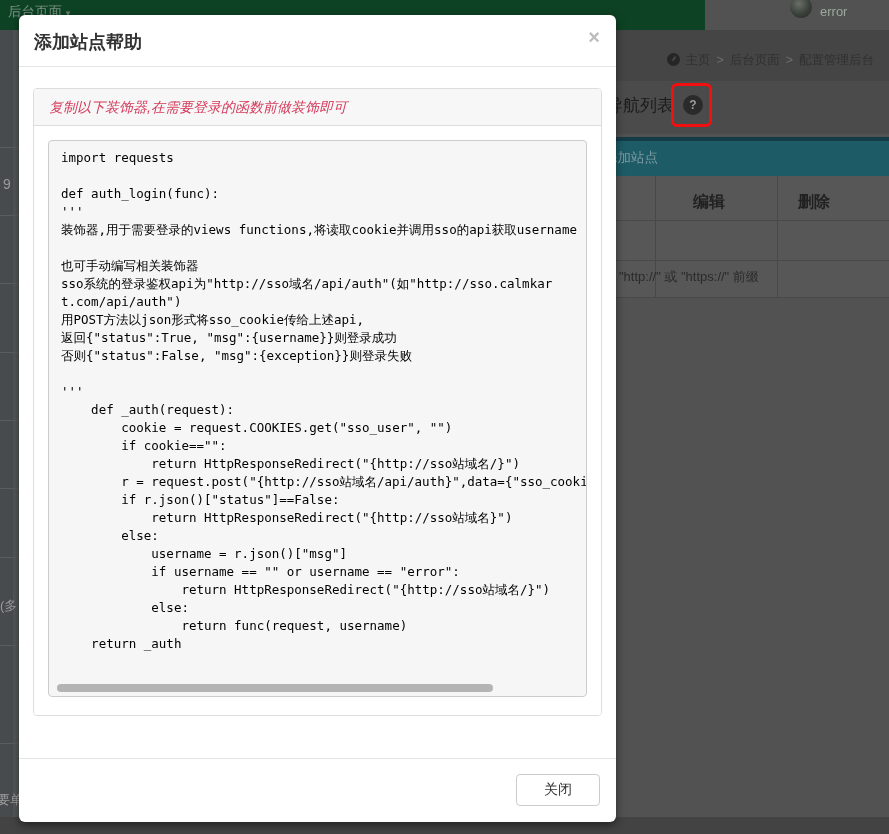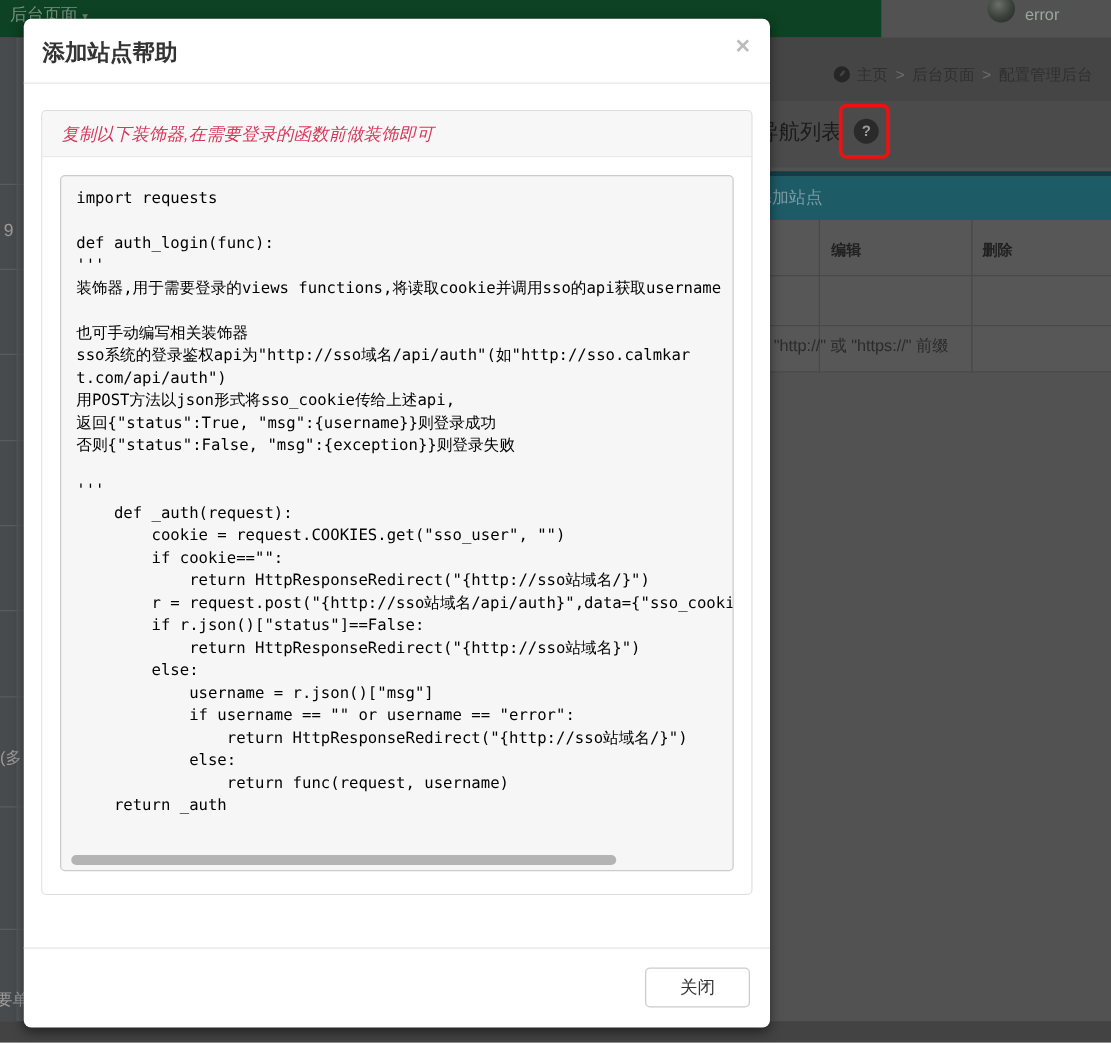--- a/index.html
+++ b/index.html
@@ -26,22 +26,22 @@
   .page-title { position:absolute; left:606px; top:13px; font-size:17px; color:#1c1c1c; white-space:nowrap; }
   .help-badge { position:absolute; left:683px; top:14px; width:20px; height:20px; border-radius:50%;
                 background:#2a2a2a; color:#9c9c9c; font-size:12px; font-weight:bold;
                 text-align:center; line-height:20px; }
 
   .band-box-top    { position:absolute; left:0; top:137px; width:889px; height:4px;  background:#143c47; }
   .band-box-header { position:absolute; left:0; top:141px; width:889px; height:35px; background:#1d5b66; }
   .box-header-text { position:absolute; left:604px; top:8px; font-size:13.5px; color:#7d9ba2; white-space:nowrap; }
 
   .band-table { position:absolute; left:0; top:176px; width:889px; height:122px; background:#575757; }
-  .th { position:absolute; top:16px; font-size:12px; font-weight:bold; color:#212121; white-space:nowrap; }
-  .th-edit { left:665px; } .th-del { left:786px; }
+  .th { position:absolute; top:16px; font-size:16px; font-weight:bold; color:#212121; white-space:nowrap;margin-left:28px; }
+  .th-edit { left:665px; } .th-del { left:770px; }
   .vline { position:absolute; top:0; width:1px; height:122px; background:#484848; }
   .vl-1 { left:655px; } .vl-2 { left:777px; }
   .hline { position:absolute; left:0; width:889px; height:1px; background:#494949; }
   .hl-1 { top:44px; } .hl-2 { top:84px; } .hl-3 { top:121px; }
   .row-hint { position:absolute; left:619px; top:92px; font-size:13px; color:#2b2b2b; white-space:nowrap; }
 
   .band-bottom { position:absolute; left:0; top:817px; width:889px; height:17px; background:#434343; }
 
   
   .left-strip { position:absolute; left:0; top:30px; width:19px; height:787px; background:#484b4d; overflow:hidden; }

